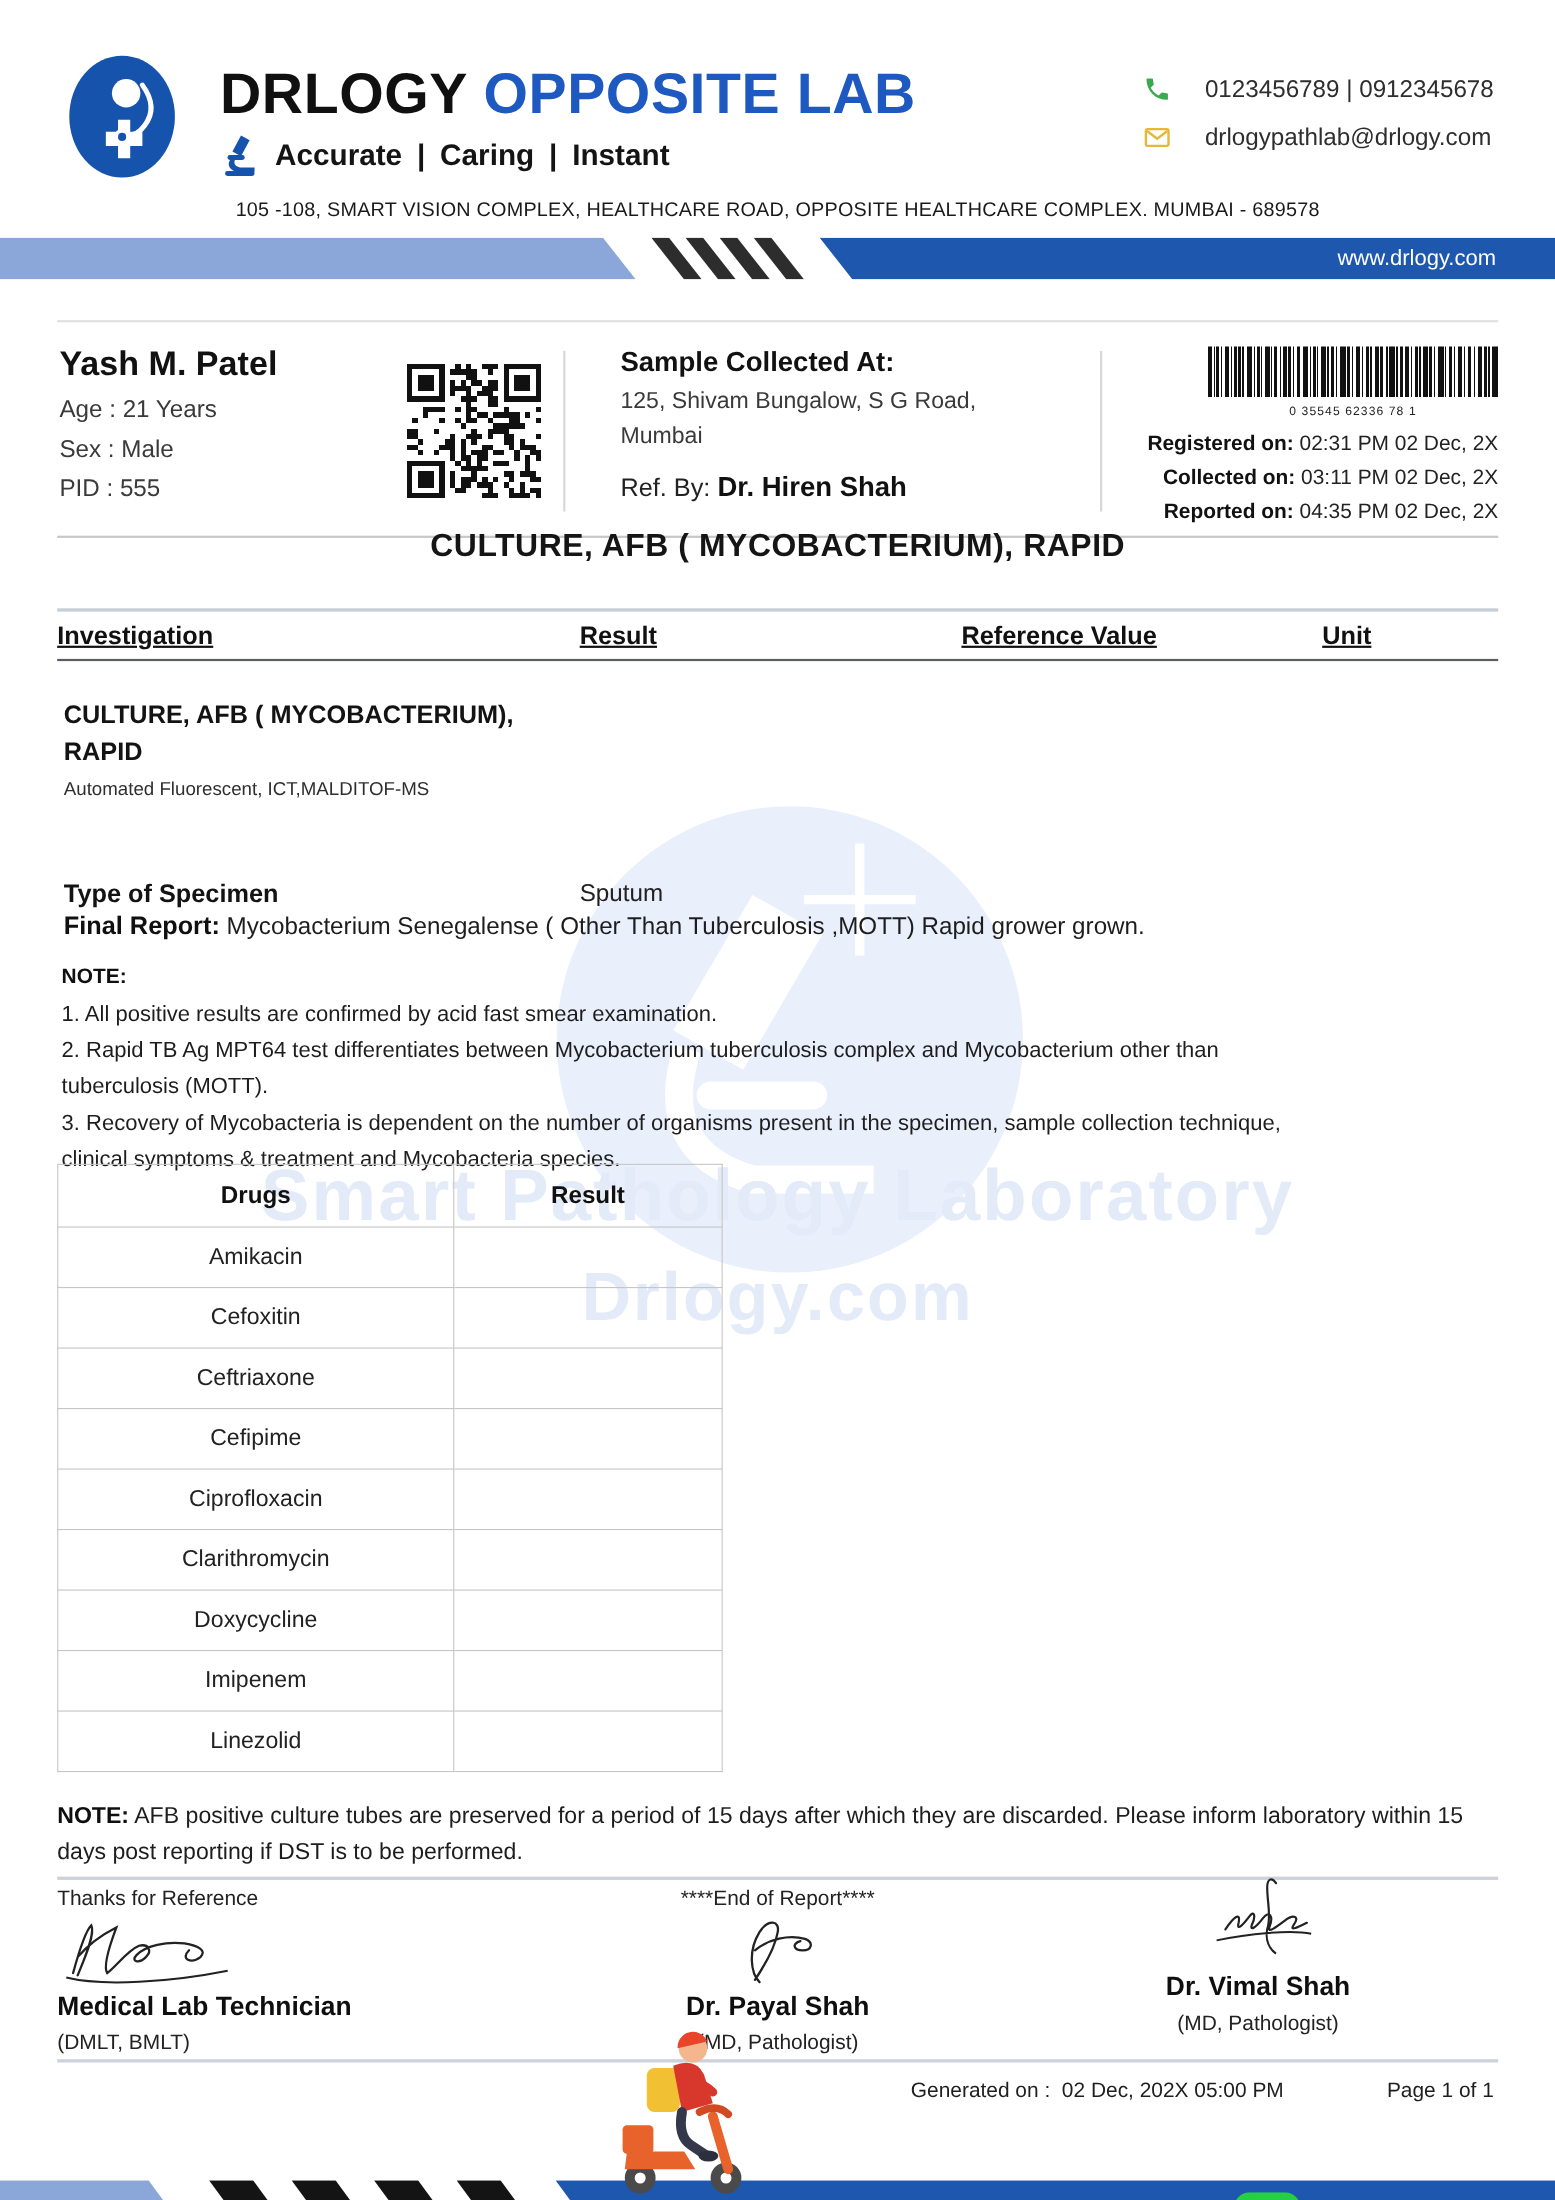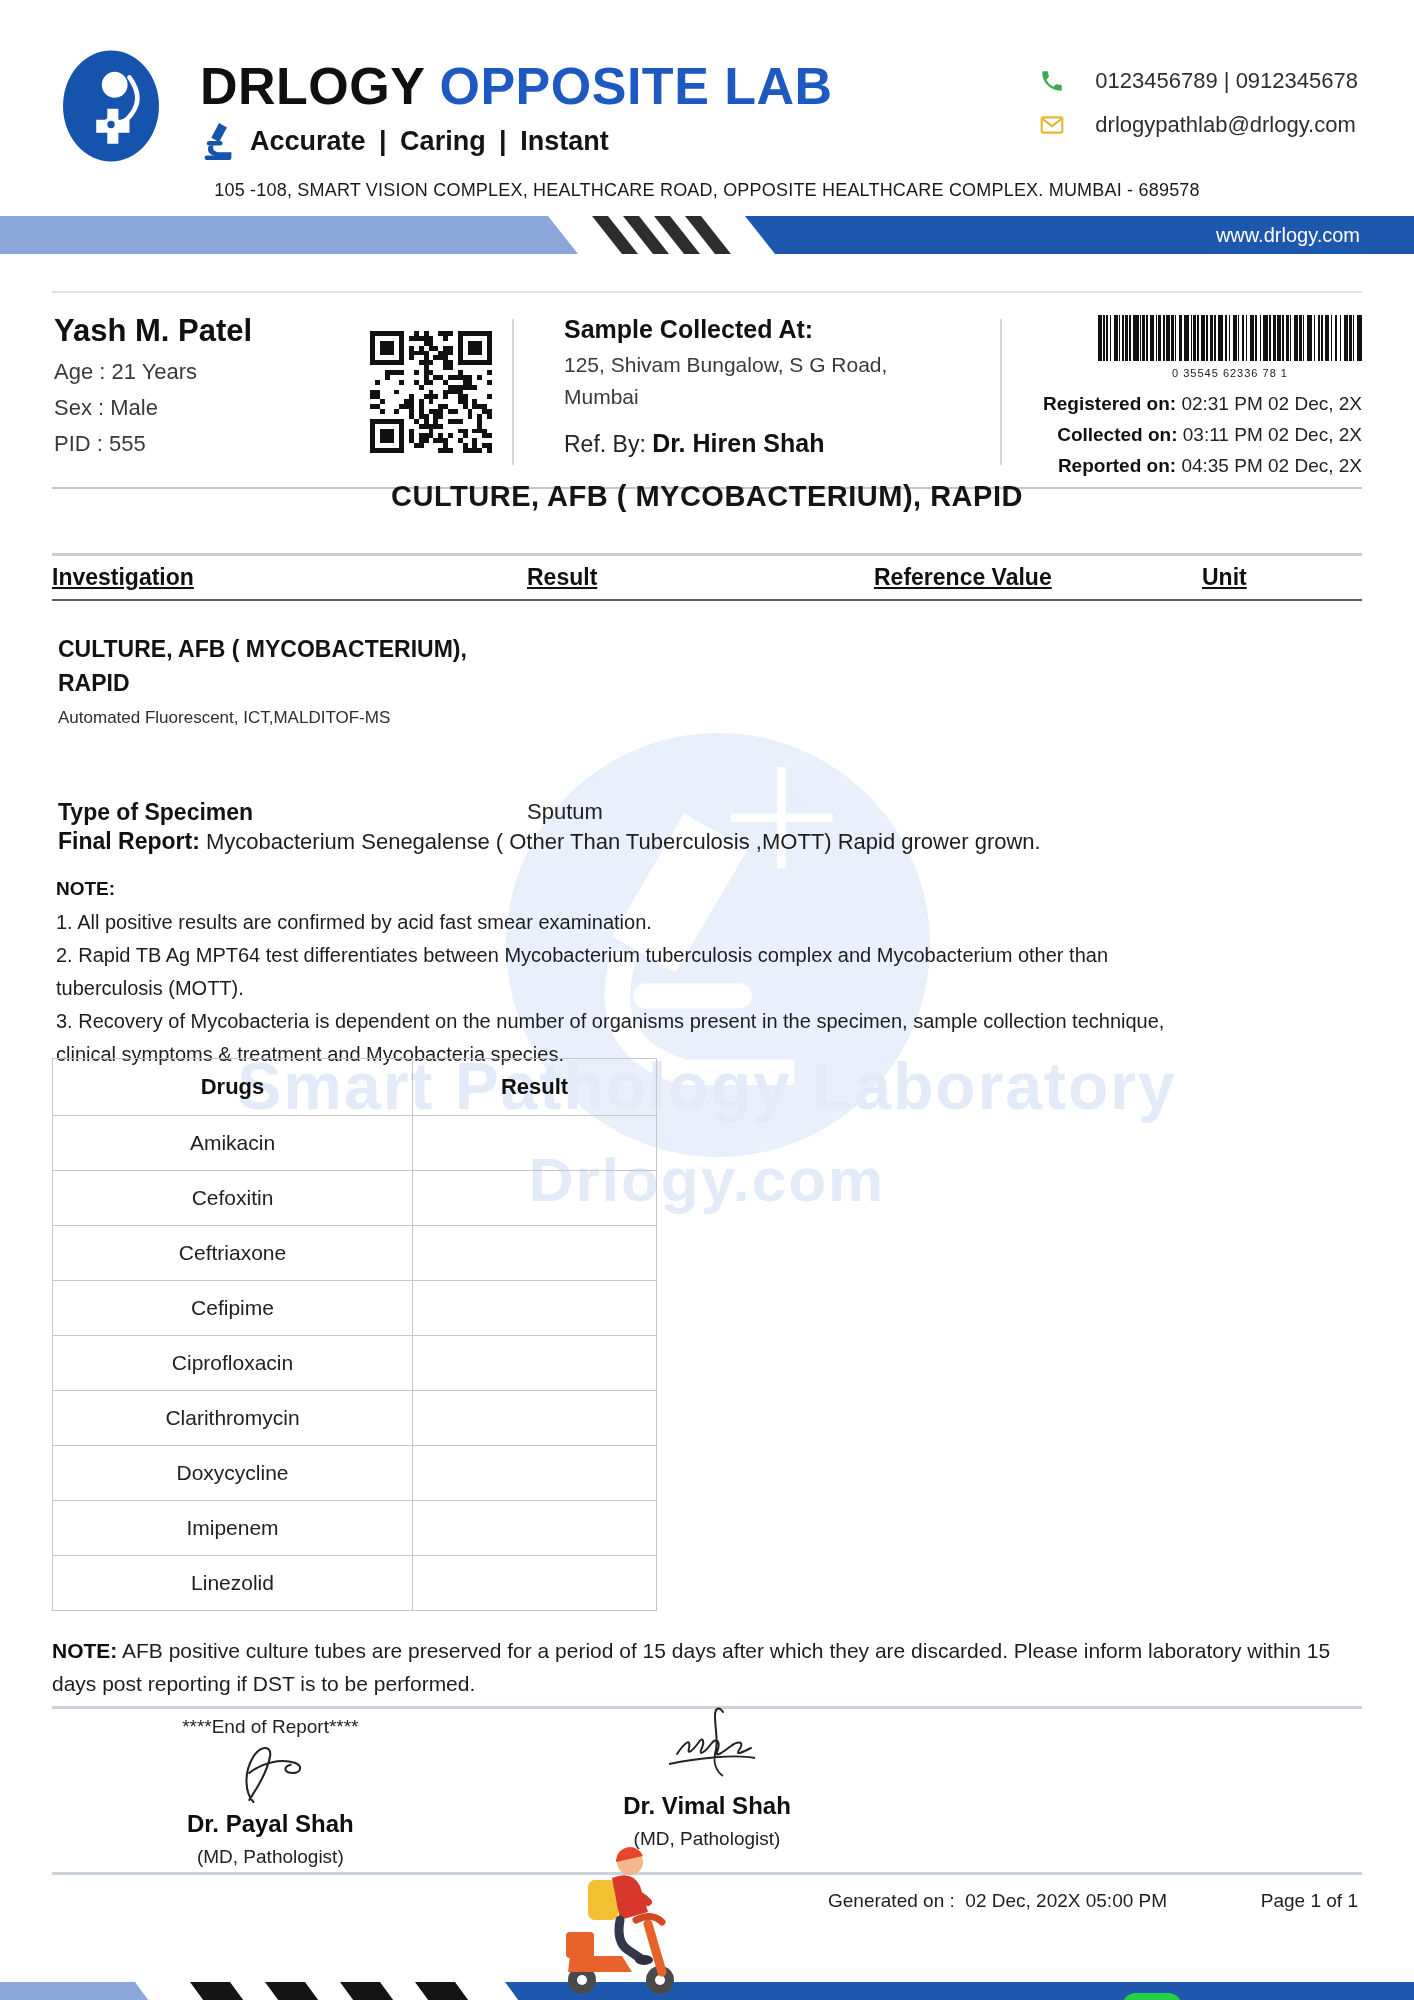--- a/index.html
+++ b/index.html
@@ -486,20 +486,29 @@
     </table>
 
     <div class="closing-note">
       <b>NOTE:</b>
       <span>AFB positive culture tubes are preserved for a period of 15 days after which they are discarded. Please inform laboratory within 15 days post reporting if DST is to be performed.</span>
     </div>
 
     <div class="hr hr1"></div>
 
     <div class="signatures">
+      <div class="sig-cell c1">
+        <div class="sig-top">Thanks for Reference</div>
+        <svg class="sig-img" viewBox="0 0 170 60">
+          <path d="M14 50 C20 28 26 12 30 8 C34 16 22 42 18 52 M18 36 C30 22 44 14 52 10 C46 26 40 44 44 50 C52 44 62 30 72 26 C80 24 84 30 78 36 C72 42 64 40 70 34 C78 26 96 22 112 24 C124 26 132 30 126 36 C118 42 108 38 116 30" stroke="#222" stroke-width="2" fill="none" stroke-linecap="round"></path>
+          <path d="M8 54 C40 62 100 58 150 48" stroke="#222" stroke-width="1.8" fill="none"></path>
+        </svg>
+        <div class="sig-name">Medical Lab Technician</div>
+        <div class="sig-cred">(DMLT, BMLT)</div>
+      </div>
       <div class="sig-cell c2">
         <div class="sig-top">****End of Report****</div>
         <svg class="sig-img" viewBox="0 0 120 60">
           <path d="M44 58 C36 50 34 30 44 14 C52 2 62 4 60 14 C58 26 48 44 40 56 M40 30 C52 20 70 16 84 20 C92 23 90 30 82 30 C74 30 72 24 80 22" stroke="#222" stroke-width="2" fill="none" stroke-linecap="round"></path>
         </svg>
         <div class="sig-name">Dr. Payal Shah</div>
         <div class="sig-cred">(MD, Pathologist)</div>
       </div>
       <div class="sig-cell c3">
         <div class="sig-top"></div>

